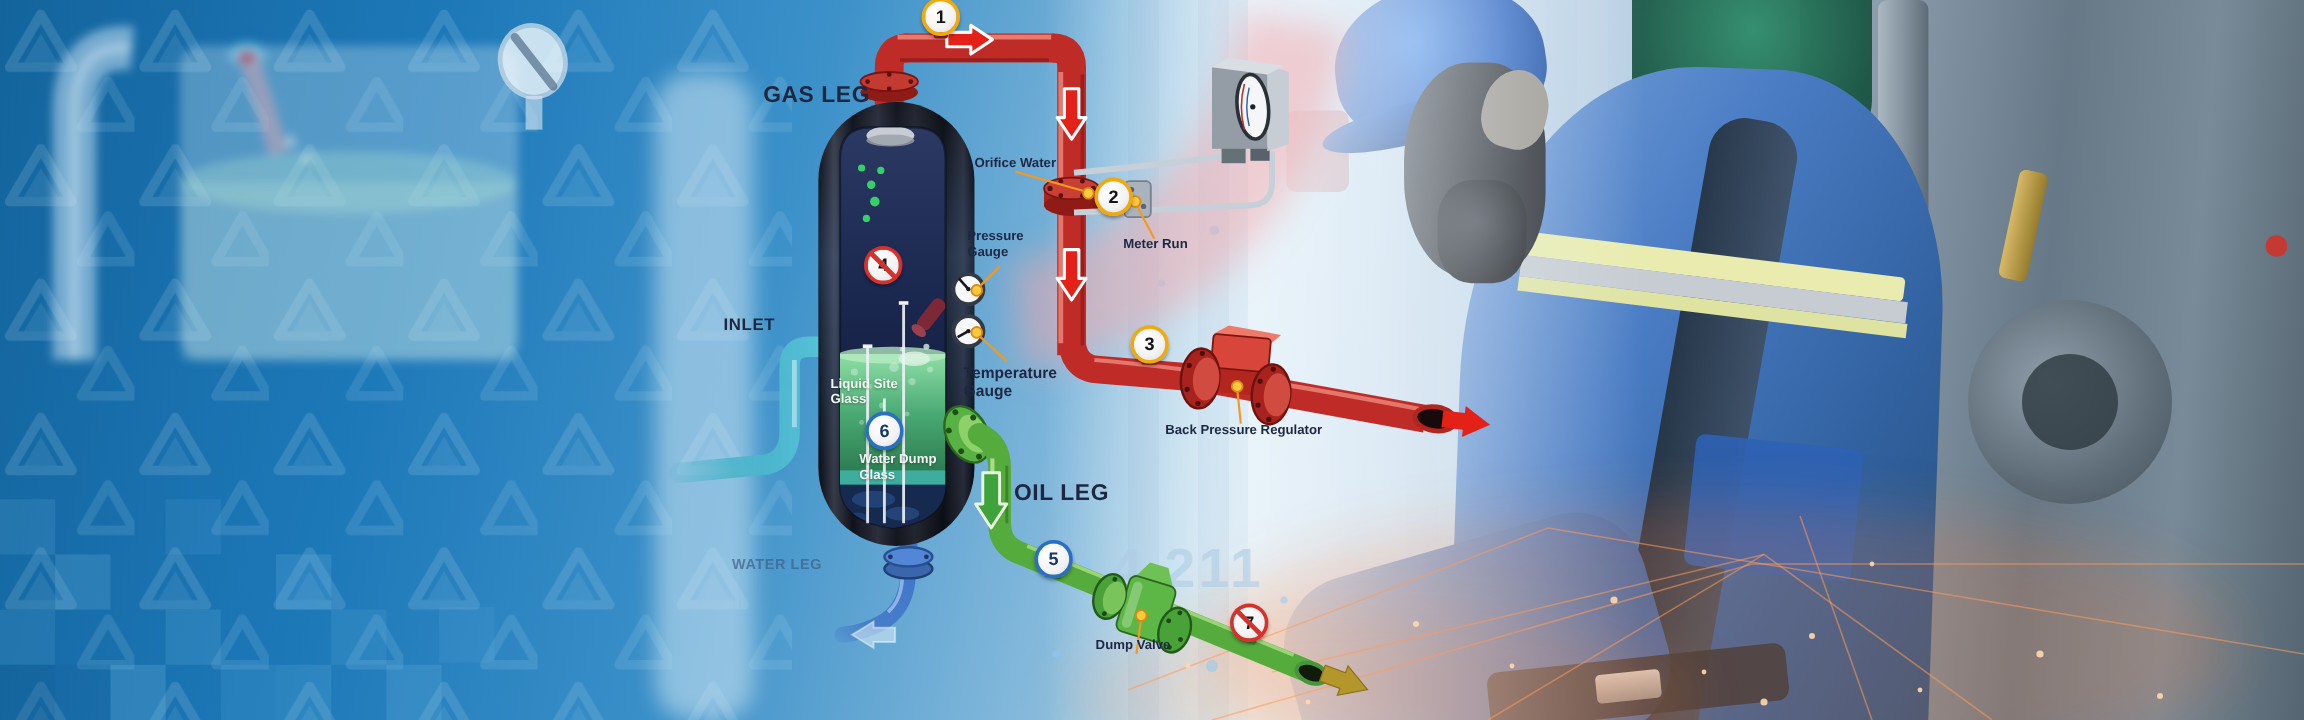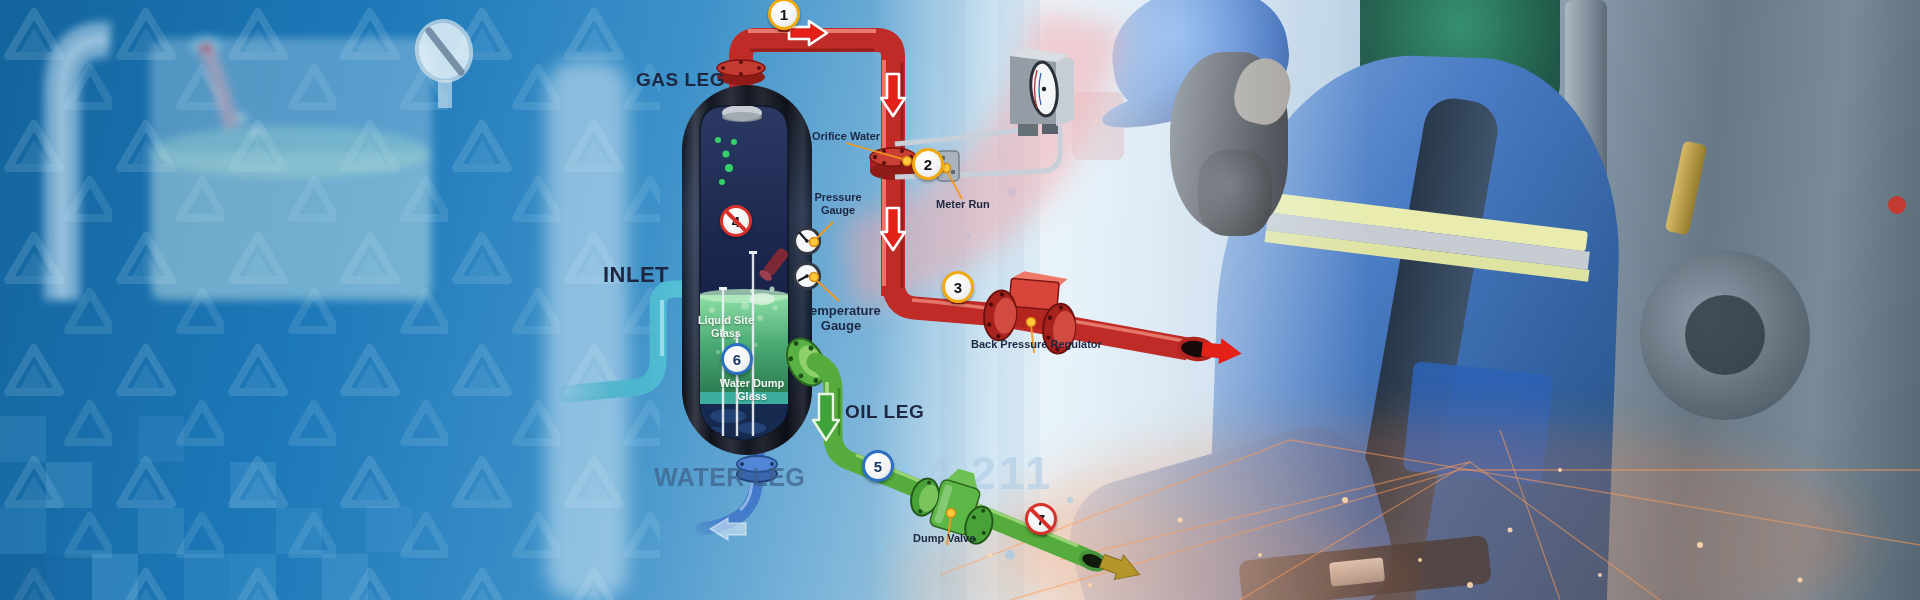--- a/index.html
+++ b/index.html
@@ -56,23 +56,23 @@
     background:radial-gradient(circle at 45% 40%,#3a3e46,#14161a 75%);}
   .ph-knob{left:1888px;top:196px;width:18px;height:18px;border-radius:50%;background:#c23a32;}
   .ph-haze{left:1040px;top:0;width:330px;height:600px;
     background:linear-gradient(90deg,rgba(236,245,251,.85),rgba(236,245,251,0));}
   
   .watermark{left:926px;top:446px;font-weight:bold;font-size:46px;letter-spacing:3px;
     color:rgba(173,203,228,.6);}
   
   .lbl{position:absolute;font-weight:bold;font-size:11px;line-height:1.18;color:#1d2742;white-space:nowrap;z-index:30;}
   .lbl.big{font-size:19px;letter-spacing:.5px;}
-  .lbl.center{text-align:center;white-space:normal;}
+  .lbl.center{text-align:left;white-space:normal;}
   .lbl.white{color:#f4f8f4;text-shadow:0 1px 2px rgba(0,40,20,.45);}
-  .lbl.faded{color:#3e618a;opacity:.72;font-size:25px;margin-left:44px;}
+  .lbl.faded{color:#3e618a;opacity:.72;font-size:12px;}
   
   .marker{position:absolute;width:26px;height:26px;border-radius:50%;z-index:31;
     background:radial-gradient(circle at 35% 30%,#ffffff,#f3f3f3 60%,#dcdcdc);
     display:flex;align-items:center;justify-content:center;
     font-weight:bold;font-size:15px;color:#141414;
     box-shadow:0 2px 3px rgba(0,0,0,.35);}
   .marker.yellow{border:3px solid #f2a90c;}
   .marker.blue{border:3px solid #2a6fc2;color:#16386b;}
   .marker.redx{border:3px solid #d8302a;}
   .marker.redx::after{content:"";position:absolute;left:-3px;right:-3px;top:50%;height:3.5px;margin-top:-1.75px;
@@ -480,29 +480,29 @@
       <circle cx="907" cy="161" r="4.5"></circle>
         <circle cx="946" cy="168" r="4.5"></circle>
         <circle cx="814" cy="242" r="4.5"></circle>
       <circle cx="814" cy="277" r="4.5"></circle>
         <circle cx="1031" cy="322" r="4.5"></circle>
         <circle cx="951" cy="513" r="4.5"></circle>
     </g>
   </svg>
 
   <div class="lbl big" style="left:636px;top:69px">GAS LEG</div>
-  <div class="lbl big" style="left:603px;top:262px;font-size:22px">INLET</div>
+  <div class="lbl big" style="left:603px;top:262px;font-size:14px">INLET</div>
   <div class="lbl big" style="left:845px;top:401px">OIL LEG</div>
   <div class="lbl big faded" style="left:610px;top:463px">WATER LEG</div>
 
   <div class="lbl" style="left:812px;top:130px">Orifice Water</div>
   <div class="lbl" style="left:936px;top:198px">Meter Run</div>
   <div class="lbl center" style="left:806px;top:191px;width:64px">Pressure Gauge</div>
   <div class="lbl center" style="left:803px;top:303px;width:76px;font-size:13px">Temperature Gauge</div>
-  <div class="lbl" style="left:971px;top:338px">Back Pressure Regulator</div>
+  <div class="lbl" style="left:971px;top:353px">Back Pressure Regulator</div>
   <div class="lbl" style="left:913px;top:532px">Dump Valve</div>
   <div class="lbl center white" style="left:692px;top:314px;width:68px">Liquid Site Glass</div>
   <div class="lbl center white" style="left:716px;top:377px;width:72px">Water Dump Glass</div>
 
   <div class="marker yellow" style="left:768px;top:-2px">
       <span>1</span>
     </div>
   <div class="marker yellow" style="left:912px;top:148px">
       <span>2</span>
     </div>

